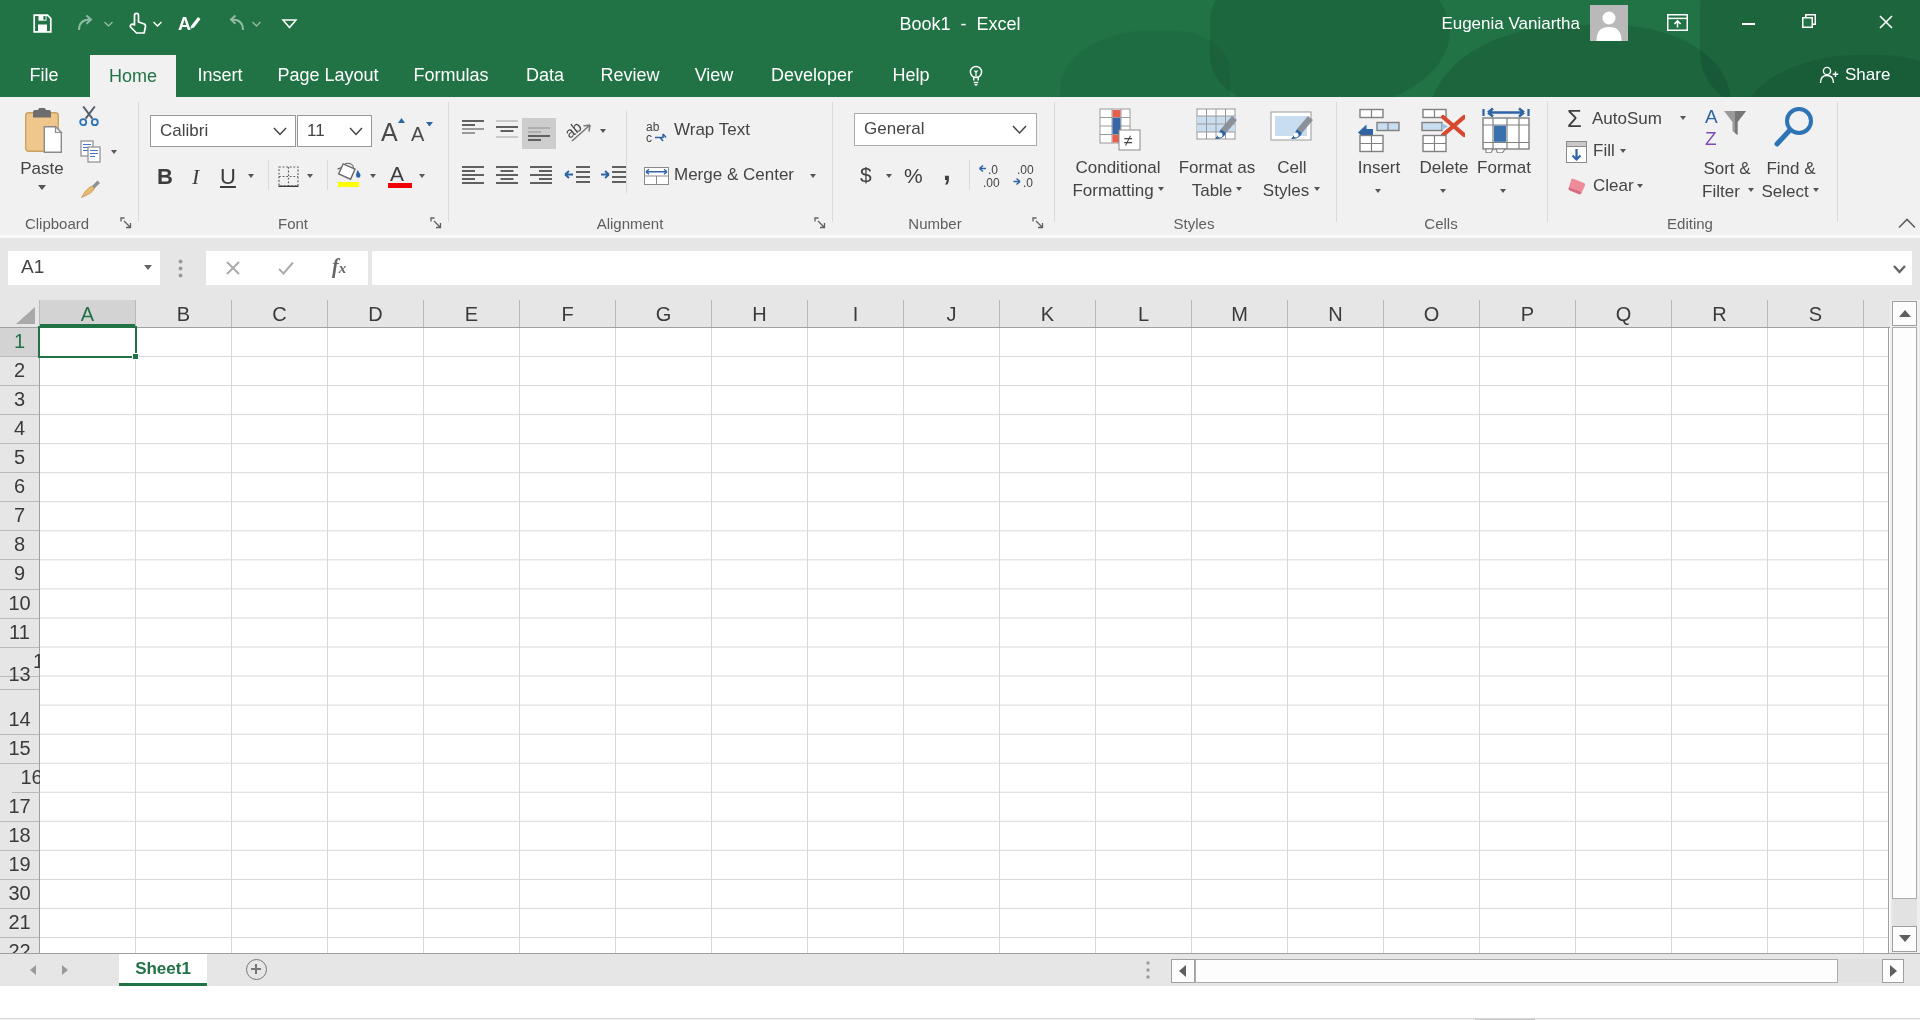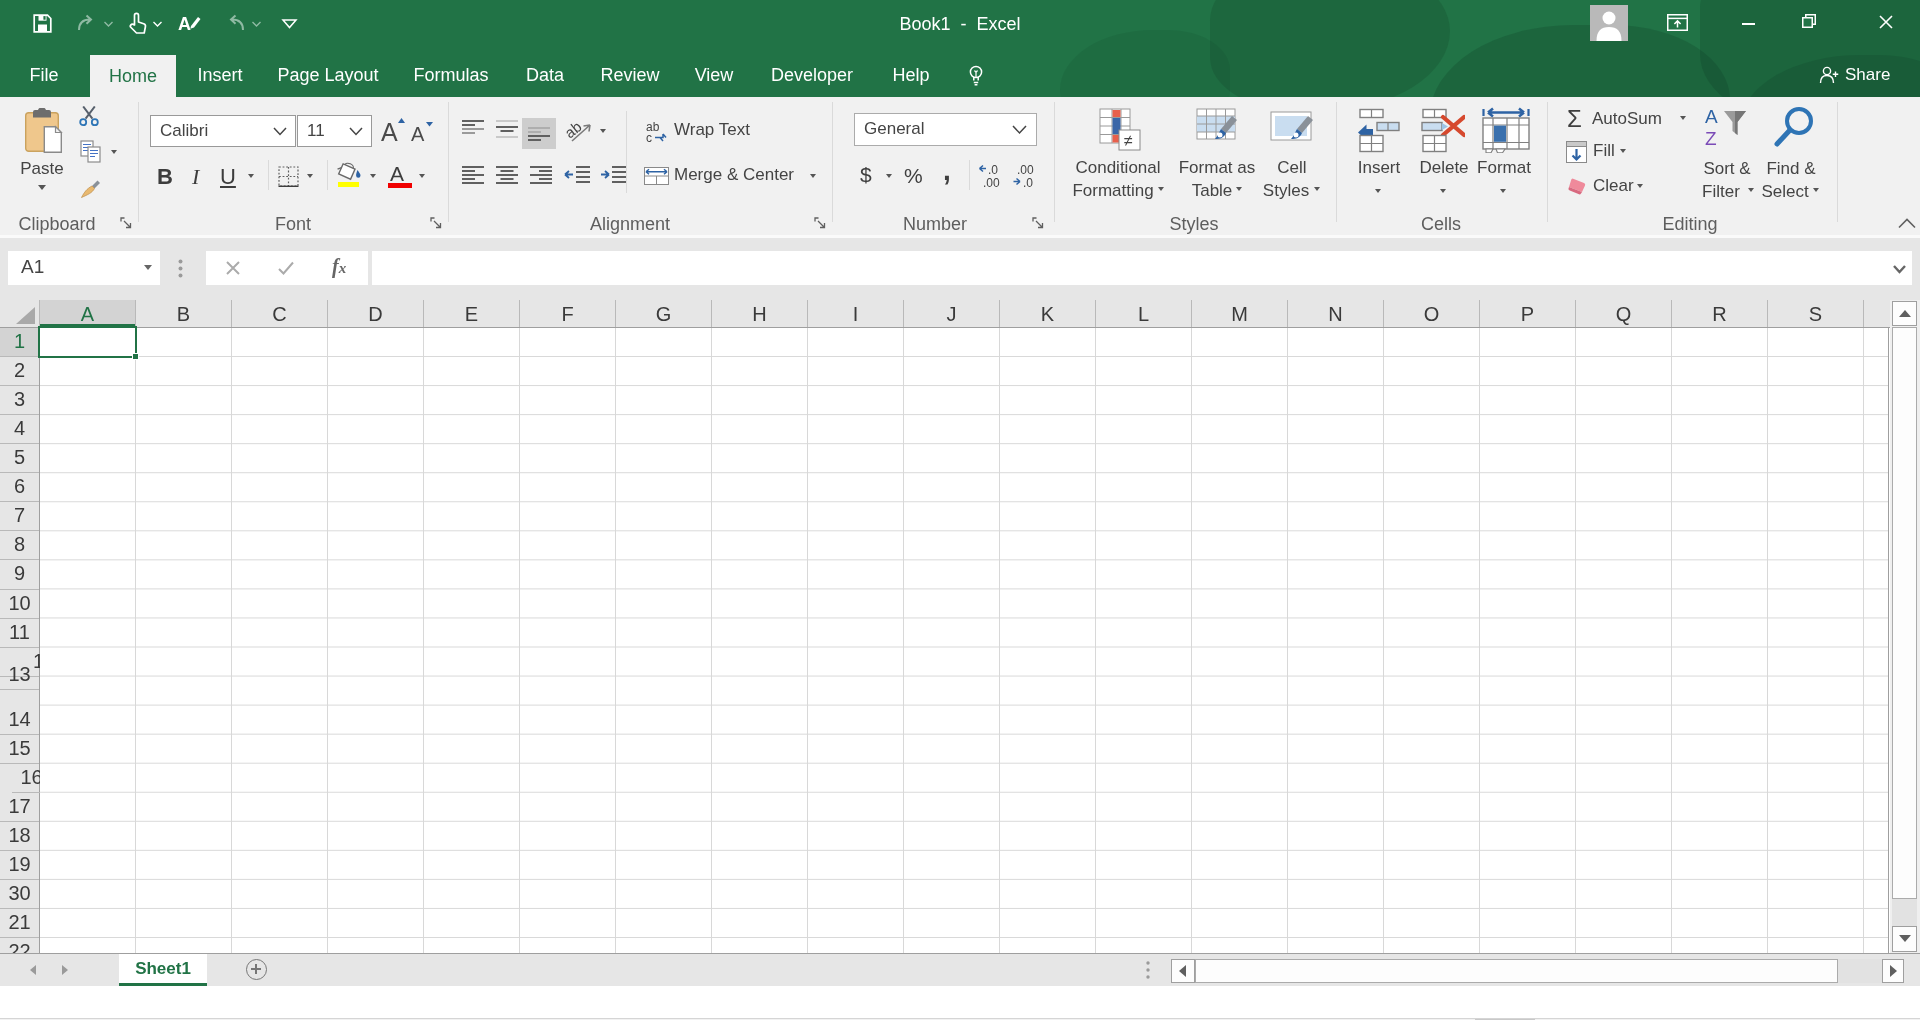--- a/index.html
+++ b/index.html
@@ -9,21 +9,21 @@
   
   #titlebar { position:absolute; left:0; top:0; width:1920px; height:97px; background:#217346; overflow:hidden; }
   .deco { position:absolute; background:rgba(16,62,38,0.35); border-radius:50%; }
   #tabs { position:absolute; left:0; top:53px; width:1920px; height:44px; }
   .tab { position:absolute; top:0; height:44px; color:#fff; font-size:18px; line-height:44px; text-align:center; }
   #hometab { position:absolute; left:90px; top:2px; width:86px; height:42px; background:#f1f1f1; color:#217346; font-size:18px; line-height:42px; text-align:center; }
   
   #ribbon { position:absolute; left:0; top:97px; width:1920px; height:138px; background:#f1f1f1; }
   #ribbonline { position:absolute; left:0; top:235px; width:1920px; height:3px; background:#fafafa; }
   .gsep { position:absolute; top:5px; width:1px; height:120px; background:#dadada; }
-  .glabel { position:absolute; top:117px; height:20px; font-size:18px; color:#5e5e5e; text-align:center; line-height:20px; }
+  .glabel { position:absolute; top:117px; height:20px; font-size:15px; color:#5e5e5e; text-align:center; line-height:20px; }
   .rlabel { position:absolute; font-size:17px; color:#444; white-space:nowrap; }
   .dd { position:absolute; width:0; height:0; border-left:4px solid transparent; border-right:4px solid transparent; border-top:5px solid #555; }
   
   #fbar { position:absolute; left:0; top:238px; width:1920px; height:62px; background:#e6e6e6; }
   .wbox { position:absolute; top:13px; height:34px; background:#fff; }
   
   #colheads { position:absolute; left:0; top:300px; width:1890px; height:28px; background:#e6e6e6; border-bottom:1px solid #9f9f9f; }
   .ch { position:absolute; top:0; height:27px; border-right:1px solid #b9b9b9; font-size:20px; color:#3a3a3a; text-align:center; line-height:28px; }
   #rowheads { position:absolute; left:0; top:328px; width:40px; height:625px; background:#e6e6e6; border-right:1px solid #9f9f9f; }
   .rh { position:absolute; left:0; width:39px; border-bottom:1px solid #b9b9b9; font-size:20px; color:#3a3a3a; text-align:center; }
@@ -71,20 +71,21 @@
     <svg class="icon" style="left:225px; top:14px;" width="20" height="19" viewBox="0 0 20 19">
       <path d="M18 16 C18 9 14 5.5 7 5.5 M10.5 1.5 L6 5.5 L10.5 9.8" fill="none" stroke="#8fbaa3" stroke-width="2"></path>
     </svg>
     <svg class="icon" style="left:252px; top:21px;" width="9" height="6" viewBox="0 0 9 6">
         <path d="M0.5 1 L4.5 5 L8.5 1" fill="none" stroke="#8fbaa3" stroke-width="1.4"></path>
       </svg>
     <svg class="icon" style="left:281px; top:18px;" width="17" height="12" viewBox="0 0 17 12">
       <path d="M2 2 H15 L8.5 9.5 Z" fill="none" stroke="#fff" stroke-width="1.5"></path>
     </svg>
     <div class="abs" style="left:860px; top:0; width:200px; height:48px; color:#fff; font-size:18px; line-height:48px; text-align:center;">Book1&nbsp;&nbsp;-&nbsp;&nbsp;Excel</div>
+    <div class="abs" style="left:1380px; top:0; width:200px; height:48px; color:#fff; font-size:17px; line-height:48px; text-align:right;">Eugenia Vaniartha</div>
     <div class="abs" style="left:1590px; top:5px; width:38px; height:36px; background:#b9b9b9;">
       <svg width="38" height="36" viewBox="0 0 38 36">
         <circle cx="19" cy="13" r="6.5" fill="#fff"></circle>
         <path d="M6.5 36 C6.5 26 11 22 19 22 C27 22 31.5 26 31.5 36 Z" fill="#fff"></path>
       </svg>
     </div>
     <svg class="icon" style="left:1667px; top:14px;" width="21" height="17" viewBox="0 0 21 17">
       <rect x="0.75" y="0.75" width="19.5" height="15.5" fill="none" stroke="#fff" stroke-width="1.5"></rect>
       <line x1="0.75" y1="4.4" x2="20.25" y2="4.4" stroke="#fff" stroke-width="1.5"></line>
       <path d="M10.5 13.5 V7.5 M7.4 10 L10.5 6.9 L13.6 10" fill="none" stroke="#fff" stroke-width="1.5"></path>

